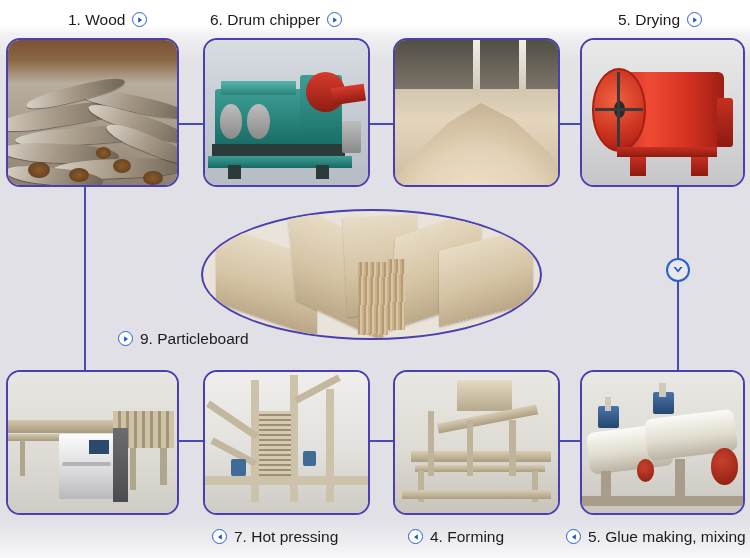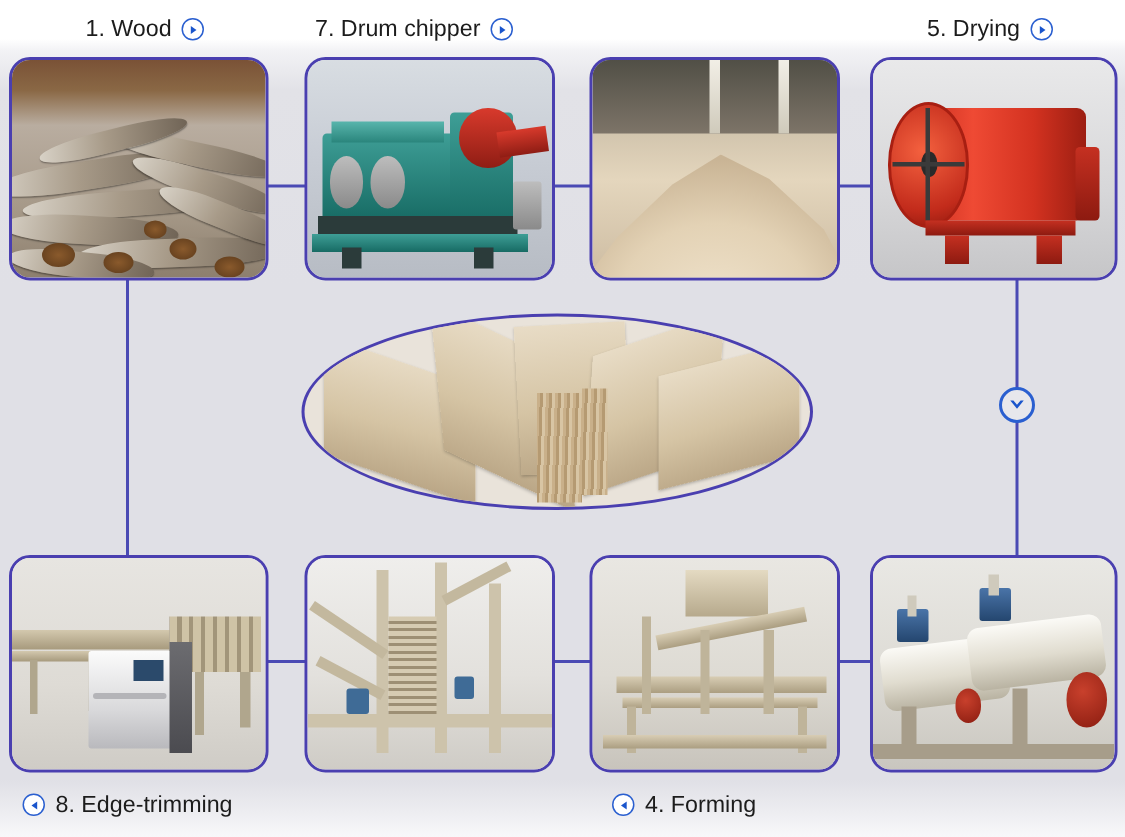--- a/index.html
+++ b/index.html
@@ -233,31 +233,31 @@
   <div class="line h" style="left:178px;  top:440px; width:26px;"></div>
 
   <div class="line v" style="left:84px; top:186px; height:190px;"></div>
 
   <div class="conn-badge" style="left:666px; top:258px;">
     <svg width="14" height="14" viewBox="0 0 14 14" aria-hidden="true">
       <path d="M2.5 4 L7 9.5 L11.5 4 L9.4 4 L7 6.9 L4.6 4 Z" fill="#1a55cc"></path>
     </svg>
   </div>
 
-  <div class="label" style="left:57px; top:12px;text-align:right;">
+  <div class="label" style="left:68px; top:12px;text-align:right;">
     <span class="txt">1. Wood</span>
     <span class="arrow-icon">
       <svg width="8" height="8" viewBox="0 0 8 8">
           <path d="M2.2 1.3 L6 4 L2.2 6.7 Z" fill="#1a55cc"></path>
         </svg>
     </span>
   </div>
 
   <div class="label" style="left:210px; top:12px;">
-    <span class="txt">7. Drum chipper</span>
+    <span class="txt">6. Drum chipper</span>
     <span class="arrow-icon">
       <svg width="8" height="8" viewBox="0 0 8 8">
           <path d="M2.2 1.3 L6 4 L2.2 6.7 Z" fill="#1a55cc"></path>
         </svg>
     </span>
   </div>
 
 
   <div class="label" style="left:618px; top:12px;">
     <span class="txt">5. Drying</span>
@@ -332,20 +332,28 @@
       <div class="panel" style="left:4%;  top:24%; width:30%; height:62%; transform:skewY(19deg);"></div>
       <div class="panel" style="left:26%; top:10%; width:26%; height:74%; transform:skewY(30deg) rotate(-6deg);"></div>
       <div class="panel" style="left:42%; top:4%;  width:22%; height:78%; transform:rotate(-3deg);"></div>
       <div class="panel" style="left:56%; top:10%; width:26%; height:72%; transform:skewY(-22deg) rotate(4deg);"></div>
       <div class="panel" style="left:70%; top:22%; width:28%; height:60%; transform:skewY(-14deg);"></div>
       <div class="edge" style="left:46%; top:40%; width:9%;  height:58%;"></div>
       <div class="edge" style="left:55%; top:38%; width:5%;  height:56%;"></div>
     </div>
   </div>
 
+  <div class="label" style="left:118px; top:331px;">
+    <span class="arrow-icon">
+      <svg width="8" height="8" viewBox="0 0 8 8">
+          <path d="M2.2 1.3 L6 4 L2.2 6.7 Z" fill="#1a55cc"></path>
+        </svg>
+    </span>
+    <span class="txt">9. Particleboard</span>
+  </div>
 
   <div class="box" style="left:6px; top:370px; width:173px; height:145px;">
     <div class="photo ph-trim">
       <div class="conv" style="left:0%;  top:34%; width:62%; height:9%;"></div>
       <div class="conv" style="left:0%;  top:44%; width:58%; height:5%;"></div>
       <div class="leg" style="left:7%;  top:48%; width:3%;  height:26%;"></div>
       <div class="leg" style="left:30%; top:48%; width:3%;  height:24%;"></div>
       <div class="rack" style="left:62%; top:28%; width:36%; height:26%;"></div>
       <div class="leg" style="left:72%; top:54%; width:4%;  height:30%;"></div>
       <div class="leg" style="left:90%; top:54%; width:4%;  height:26%;"></div>
@@ -395,33 +403,41 @@
       <div class="pipe" style="left:14%; top:18%; width:4%;  height:10%;"></div>
       <div class="pipe" style="left:48%; top:8%;  width:4%;  height:10%;"></div>
       <div class="wheel" style="left:80%; top:54%; width:17%; height:26%;"></div>
       <div class="wheel" style="left:34%; top:62%; width:11%; height:16%;"></div>
       <div class="stand" style="left:12%; top:70%; width:6%;  height:22%;"></div>
       <div class="stand" style="left:58%; top:62%; width:6%;  height:28%;"></div>
       <div class="stand" style="left:0%;  top:88%; width:100%; height:7%;"></div>
     </div>
   </div>
 
-  <div class="label" style="left:15px; top:529px;">
+
+  <div class="label" style="left:212px; top:529px;">
     <span class="arrow-icon">
       <svg width="8" height="8" viewBox="0 0 8 8">
           <path d="M5.8 1.3 L2 4 L5.8 6.7 Z" fill="#1a55cc"></path>
         </svg>
     </span>
-    <span class="txt">8. Edge-trimming</span>
-  </div>
-
+    <span class="txt">7. Hot pressing</span>
+  </div>
 
   <div class="label" style="left:408px; top:529px;">
     <span class="arrow-icon">
       <svg width="8" height="8" viewBox="0 0 8 8">
           <path d="M5.8 1.3 L2 4 L5.8 6.7 Z" fill="#1a55cc"></path>
         </svg>
     </span>
     <span class="txt">4. Forming</span>
   </div>
 
+  <div class="label" style="left:566px; top:529px;">
+    <span class="arrow-icon">
+      <svg width="8" height="8" viewBox="0 0 8 8">
+          <path d="M5.8 1.3 L2 4 L5.8 6.7 Z" fill="#1a55cc"></path>
+        </svg>
+    </span>
+    <span class="txt">5. Glue making, mixing</span>
+  </div>
 
 </div>
 
 </body></html>

